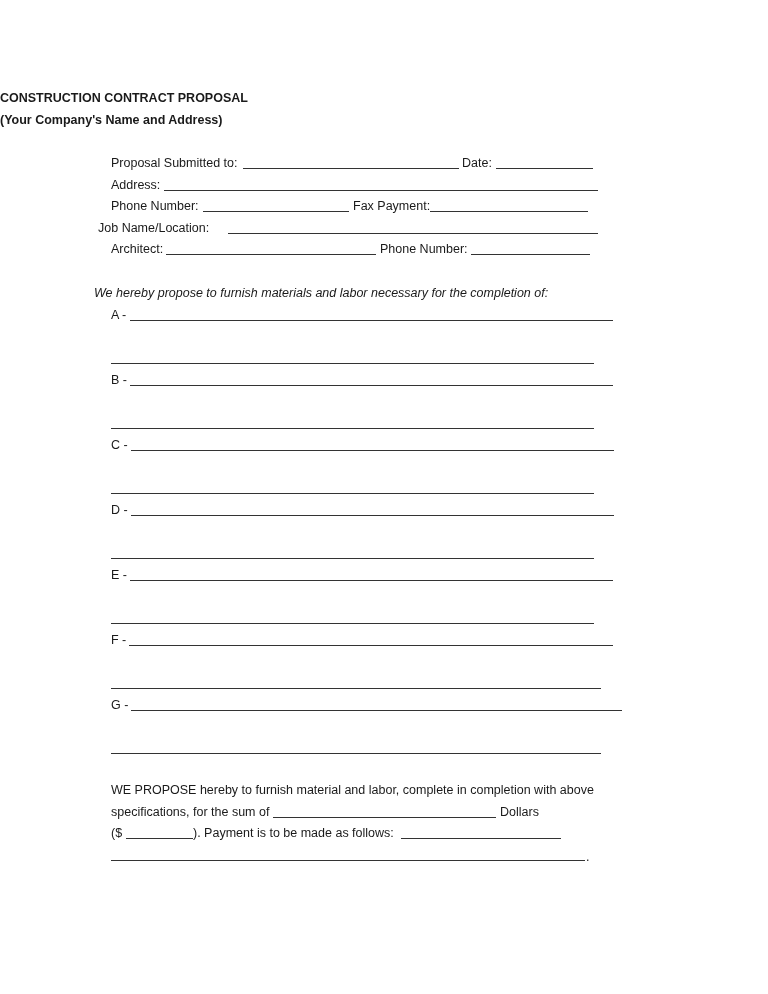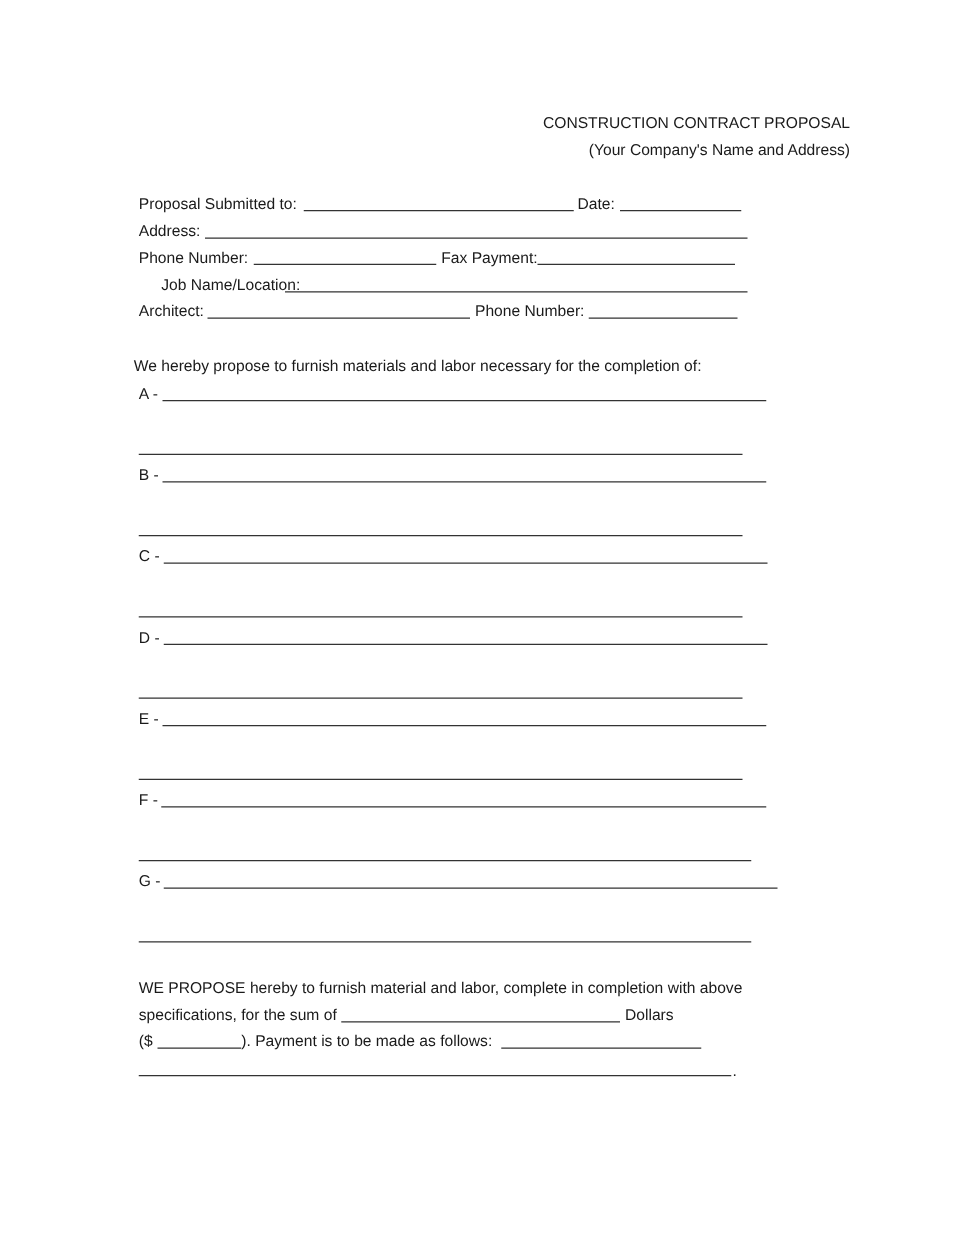--- a/index.html
+++ b/index.html
@@ -1,19 +1,19 @@
 <!DOCTYPE html>
 <html><head>
 <meta charset="utf-8">
 <style>
   html, body { margin:0; padding:0; background:#ffffff; }
   body { width:768px; height:994px; position:relative; overflow:hidden;
          font-family:"Liberation Sans", sans-serif; color:#1a1a1a; font-size:12.5px; }
   .abs { position:absolute; white-space:nowrap; }
-  .title { left:0; width:680px; text-align:right; font-weight:normal; font-size:12.5px; }
+  .title { left:0; width:680px; text-align:left; font-weight:bold; font-size:12.5px; }
   .line { position:absolute; height:0; border-bottom:1px solid #333; }
   .lbl { position:absolute; white-space:nowrap; line-height:14px; }
 </style>
 </head>
 <body>
 
 <div>
 
   <div class="abs title" style="top:91px;">CONSTRUCTION CONTRACT PROPOSAL</div>
   <div class="abs title" style="top:113px;">(Your Company's Name and Address)</div>
@@ -24,29 +24,29 @@
   <div class="line" style="left:496px; width:97px; top:168px;"></div>
 
   <span class="lbl" style="left:111px; top:178px;">Address:</span>
   <div class="line" style="left:164px; width:434px; top:190px;"></div>
 
   <span class="lbl" style="left:111px; top:199px;">Phone Number:</span>
   <div class="line" style="left:203px; width:146px; top:211px;"></div>
   <span class="lbl" style="left:353px; top:199px;">Fax Payment:</span>
   <div class="line" style="left:430px; width:158px; top:211px;"></div>
 
-  <span class="lbl" style="left:129px; top:221px;text-align:right;">Job Name/Location:</span>
+  <span class="lbl" style="left:98px; top:221px;text-align:right;">Job Name/Location:</span>
   <div class="line" style="left:228px; width:370px; top:233px;"></div>
 
   <span class="lbl" style="left:111px; top:242px;text-align:center;">Architect:</span>
   <div class="line" style="left:166px; width:210px; top:254px;"></div>
   <span class="lbl" style="left:380px; top:242px;">Phone Number:</span>
   <div class="line" style="left:471px; width:119px; top:254px;"></div>
 
-  <span class="lbl" style="left:107px; top:286px;">We hereby propose to furnish materials and labor necessary for the completion of:</span>
+  <span class="lbl" style="left:94px; top:286px;font-style:italic;">We hereby propose to furnish materials and labor necessary for the completion of:</span>
 
   <span class="lbl" style="left:111px; top:308px;">A -</span>
   <div class="line" style="left:130px; width:483px; top:320px;"></div>
   <div class="line" style="left:111px; width:483px; top:363px;"></div>
 
   <span class="lbl" style="left:111px; top:373px;">B -</span>
   <div class="line" style="left:130px; width:483px; top:385px;"></div>
   <div class="line" style="left:111px; width:483px; top:428px;"></div>
 
   <span class="lbl" style="left:111px; top:438px;">C -</span>

